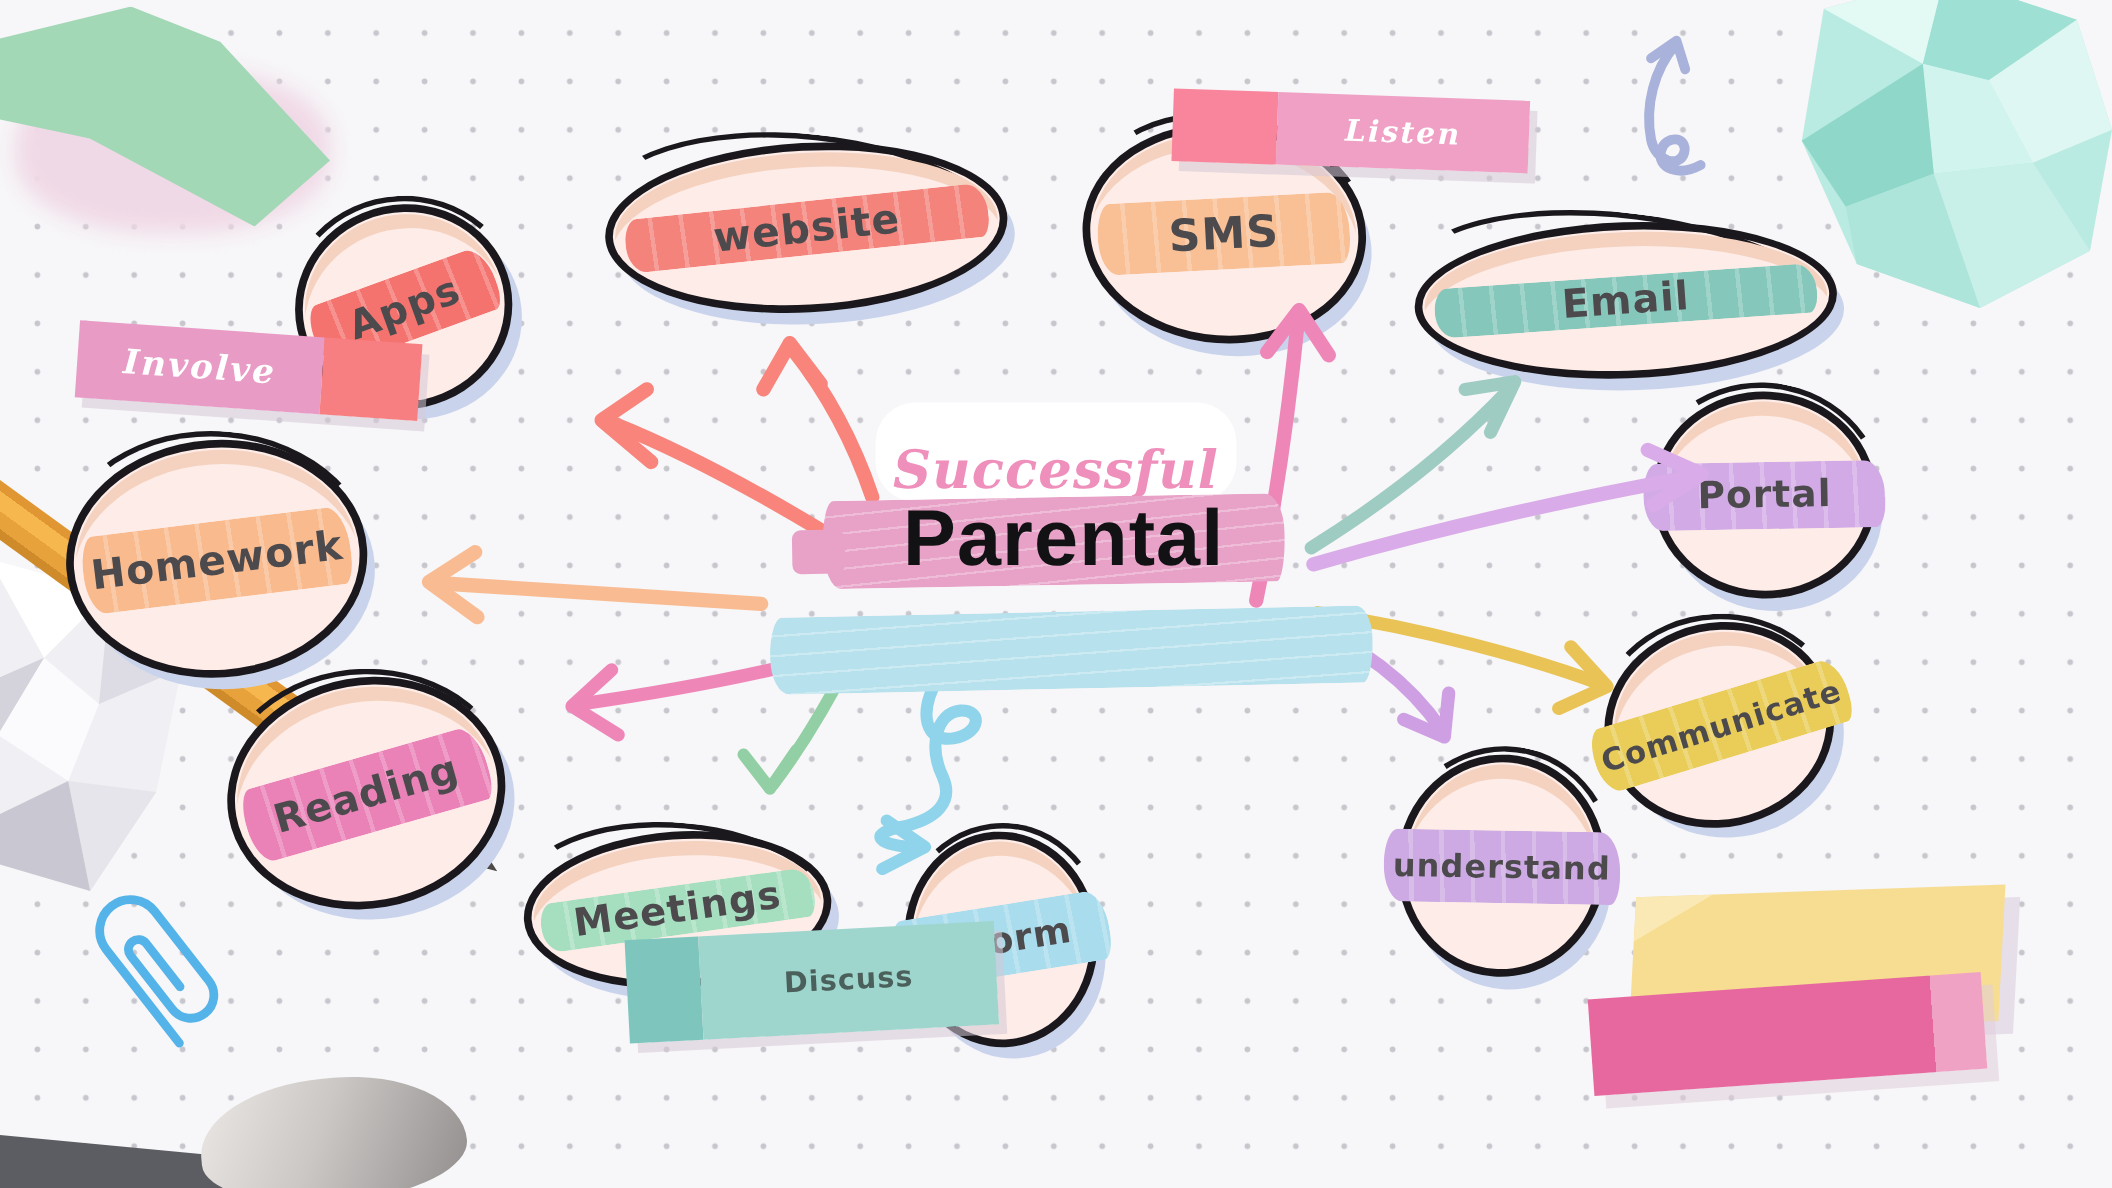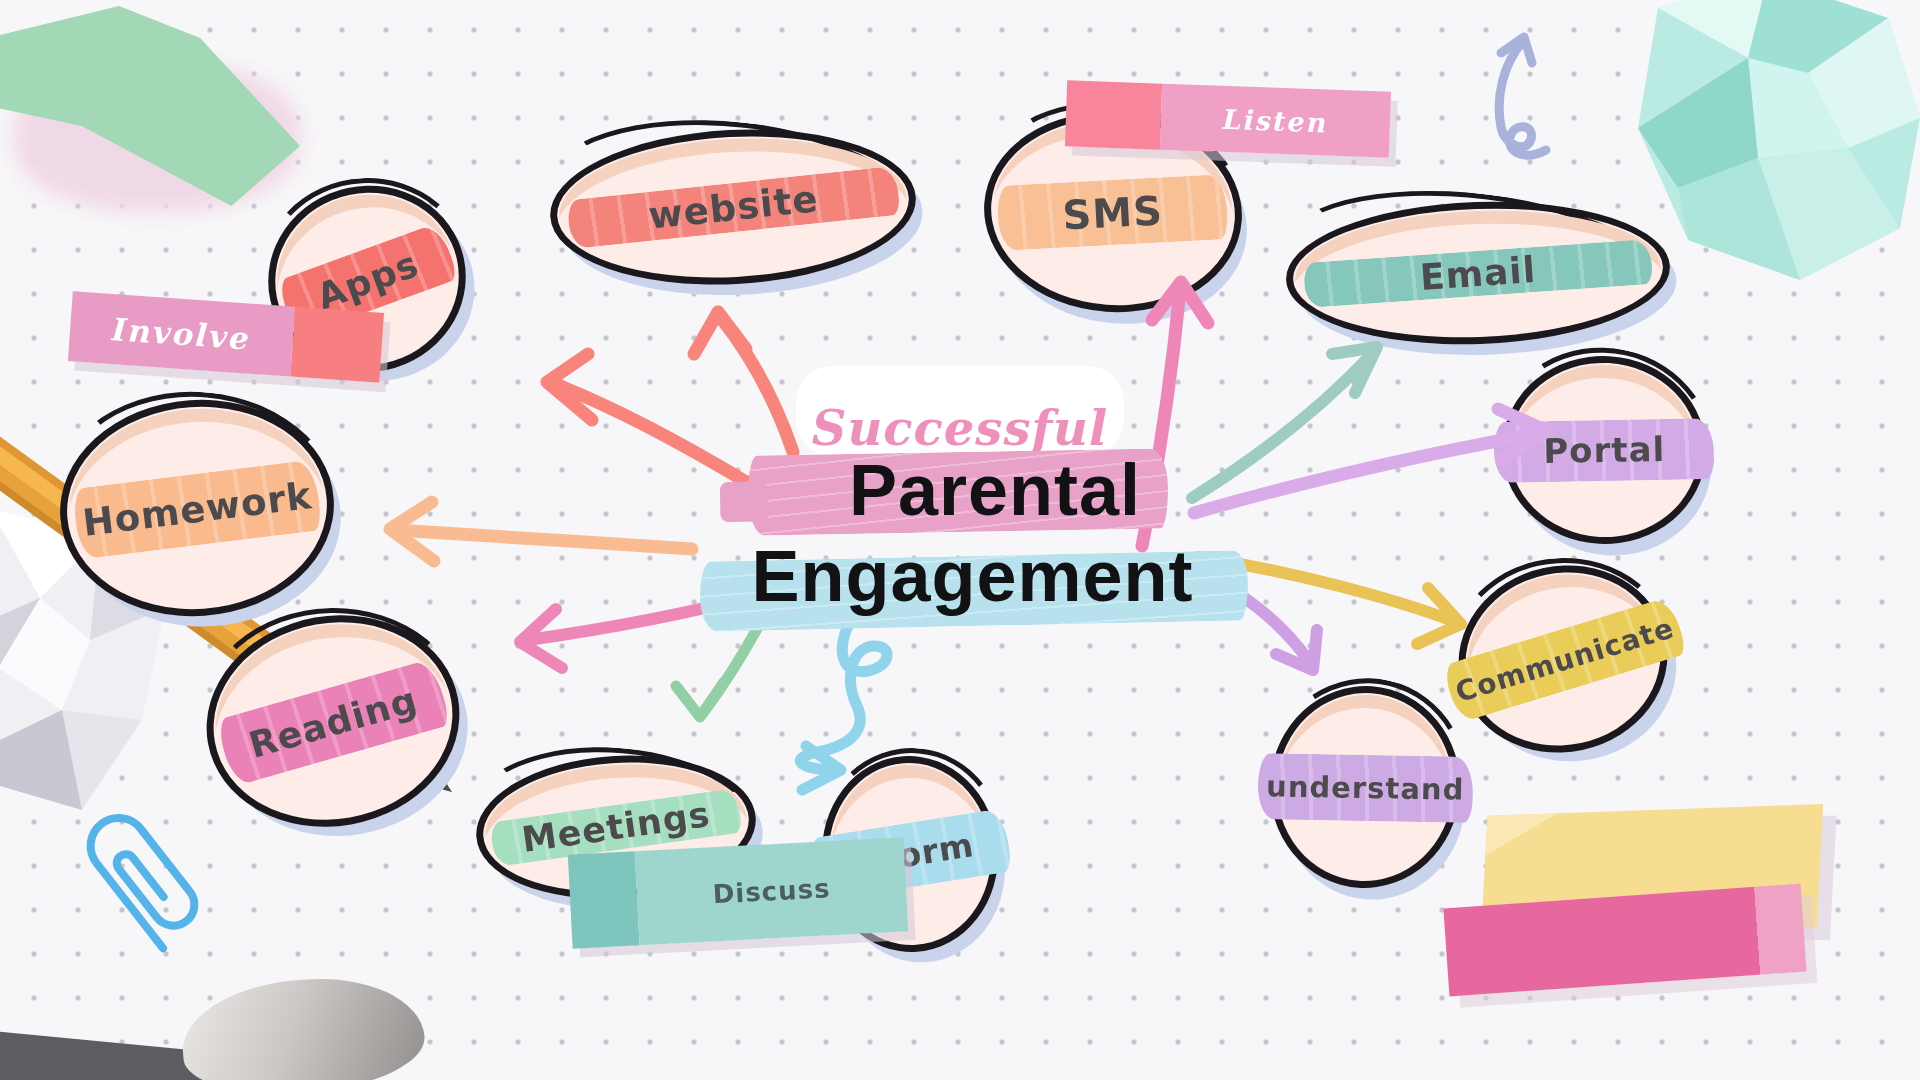--- a/index.html
+++ b/index.html
@@ -91,21 +91,21 @@
   .title-script{font-family:"DejaVu Serif",serif;font-style:italic;font-weight:700;font-size:48px;color:#ef8fbb;letter-spacing:1px;}
   .brush-pink{position:absolute;left:748px;top:452px;width:420px;height:80px;background-color:#e8a2c8;transform:rotate(-1deg);
     border-radius:10px 18px 8px 16px/50% 45% 55% 50%;
     background-image:repeating-linear-gradient(175deg,rgba(255,255,255,0) 0 14px,rgba(255,255,255,.28) 14px 16px);}
   .brush-pink::before{content:"";position:absolute;left:-28px;top:26px;width:48px;height:40px;background:#e8a2c8;border-radius:8px;}
   .brush-blue{position:absolute;left:700px;top:556px;width:548px;height:70px;background-color:#b7e1ec;transform:rotate(-1.2deg);
     border-radius:12px 16px 10px 18px/55% 45% 60% 50%;
     background-image:repeating-linear-gradient(177deg,rgba(255,255,255,0) 0 16px,rgba(255,255,255,.3) 16px 18px);}
   .title-main{position:absolute;font-family:"Liberation Sans","DejaVu Sans",sans-serif;font-weight:700;font-size:72px;
     color:#121214;text-align:center;letter-spacing:1px;}
-  .title-main.l1{left:760px;top:448px;width:470px;height:84px;line-height:84px;}
+  .title-main.l1{left:732px;top:448px;width:470px;height:84px;line-height:84px;}
   .title-main.l2{left:690px;top:532px;width:565px;height:88px;line-height:88px;}
 </style>
 </head>
 <body>
 
 <div class="stage">
 
   <div class="ribbon-shadow"></div>
   <div class="green-ribbon"></div>
 
@@ -274,15 +274,14 @@
       <path d="M 1501 53 L 1524 37 M 1532 63 L 1524 37"></path>
     </g>
   </svg>
 
   <div class="title-pill">
     <span class="title-script">Successful</span>
   </div>
   <div class="brush-pink"></div>
   <div class="brush-blue"></div>
   <div class="title-main l1">Parental</div>
-  <div class="title-main l2">Engagement</div>
 
 </div>
 
 </body></html>

